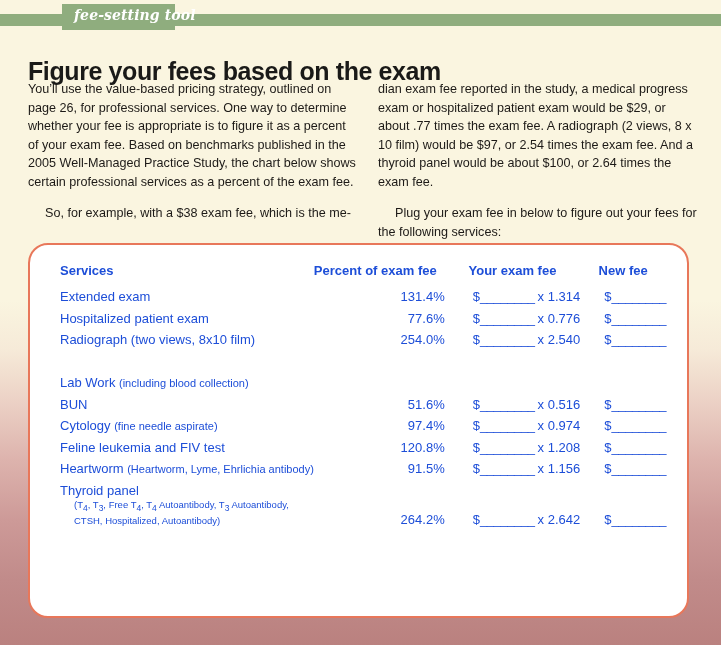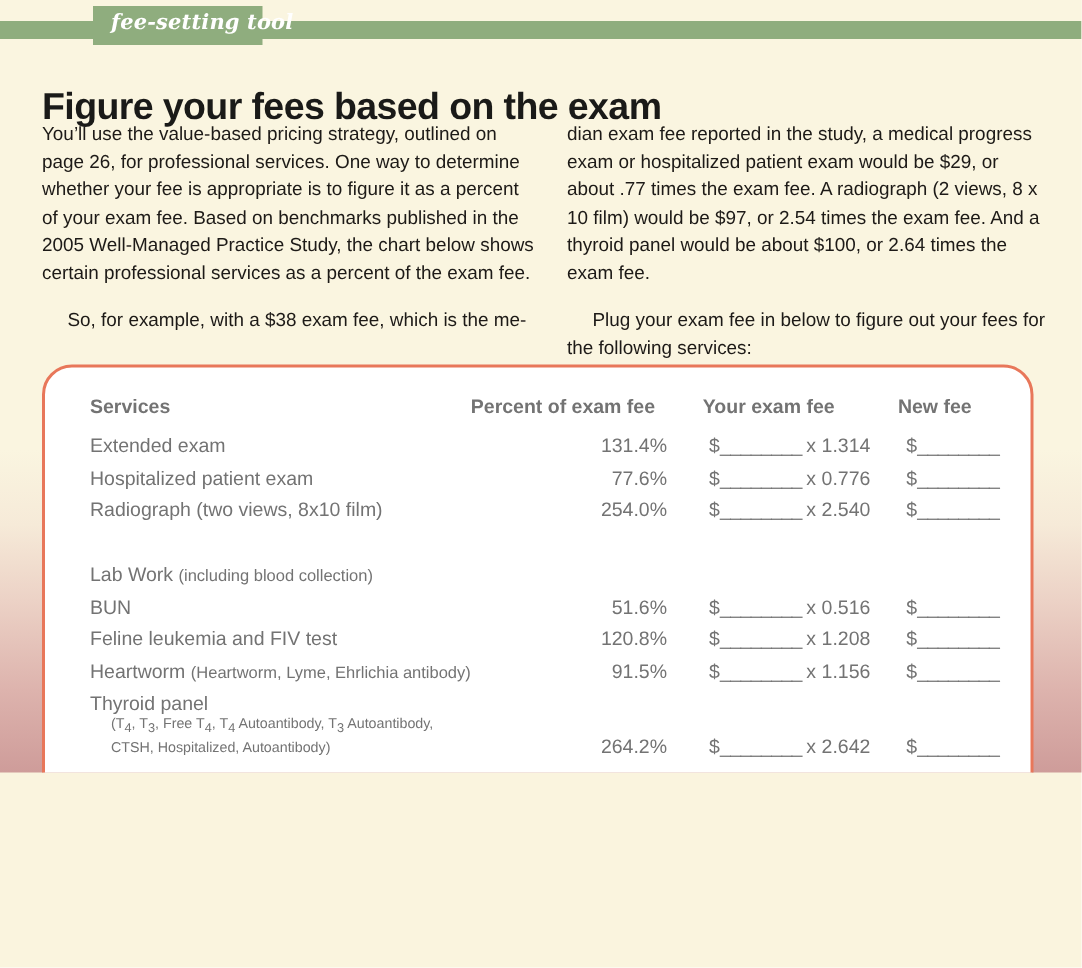--- a/index.html
+++ b/index.html
@@ -10,21 +10,21 @@
     width: 721px;
     height: 645px;
     overflow: hidden;
     font-family: "Liberation Sans", sans-serif;
     background: #faf4de;
   }
 
   #page {
     position: relative;
     width: 721px;
-    height: 515px;
+    height: 645px;
     background: linear-gradient(to bottom,
         #faf5e0 0px,
         #faf5e0 300px,
         #f6ead8 350px,
         #ecd2c6 400px,
         #ddb3ad 460px,
         #cd9a98 520px,
         #c18b8a 580px,
         #ba817f 645px);
     overflow: hidden;
@@ -104,21 +104,21 @@
   }
 
   
   .tbl {
     position: absolute;
     left: 30px;
     top: 16px;
     width: 600px;
     border-collapse: collapse;
     font-family: "Liberation Sans", sans-serif;
-    color: #737373;
+    color: #1d4ed8;
   }
   .tbl td, .tbl th {
     padding: 0;
     vertical-align: bottom;
     font-weight: normal;
   }
   .tbl tr { height: 21.5px; }
 
   th.h {
     font-weight: bold;
@@ -214,20 +214,26 @@
             <td class="c-fee"></td>
             <td class="c-new"></td>
           </tr>
           <tr>
             <td class="c-svc"><span>BUN</span></td>
             <td class="c-pct">51.6%</td>
             <td class="c-fee"><span class="fee-cell"><span>$</span><span class="blank">________</span><span class="mult">x 0.516</span></span></td>
             <td class="c-new"><span class="new-cell"><span>$</span><span class="blank">________</span></span></td>
           </tr>
           <tr>
+            <td class="c-svc"><span>Cytology</span> <span class="small">(fine needle aspirate)</span></td>
+            <td class="c-pct">97.4%</td>
+            <td class="c-fee"><span class="fee-cell"><span>$</span><span class="blank">________</span><span class="mult">x 0.974</span></span></td>
+            <td class="c-new"><span class="new-cell"><span>$</span><span class="blank">________</span></span></td>
+          </tr>
+          <tr>
             <td class="c-svc"><span>Feline leukemia and FIV test</span></td>
             <td class="c-pct">120.8%</td>
             <td class="c-fee"><span class="fee-cell"><span>$</span><span class="blank">________</span><span class="mult">x 1.208</span></span></td>
             <td class="c-new"><span class="new-cell"><span>$</span><span class="blank">________</span></span></td>
           </tr>
           <tr>
             <td class="c-svc"><span>Heartworm</span> <span class="small">(Heartworm, Lyme, Ehrlichia antibody)</span></td>
             <td class="c-pct">91.5%</td>
             <td class="c-fee"><span class="fee-cell"><span>$</span><span class="blank">________</span><span class="mult">x 1.156</span></span></td>
             <td class="c-new"><span class="new-cell"><span>$</span><span class="blank">________</span></span></td>

